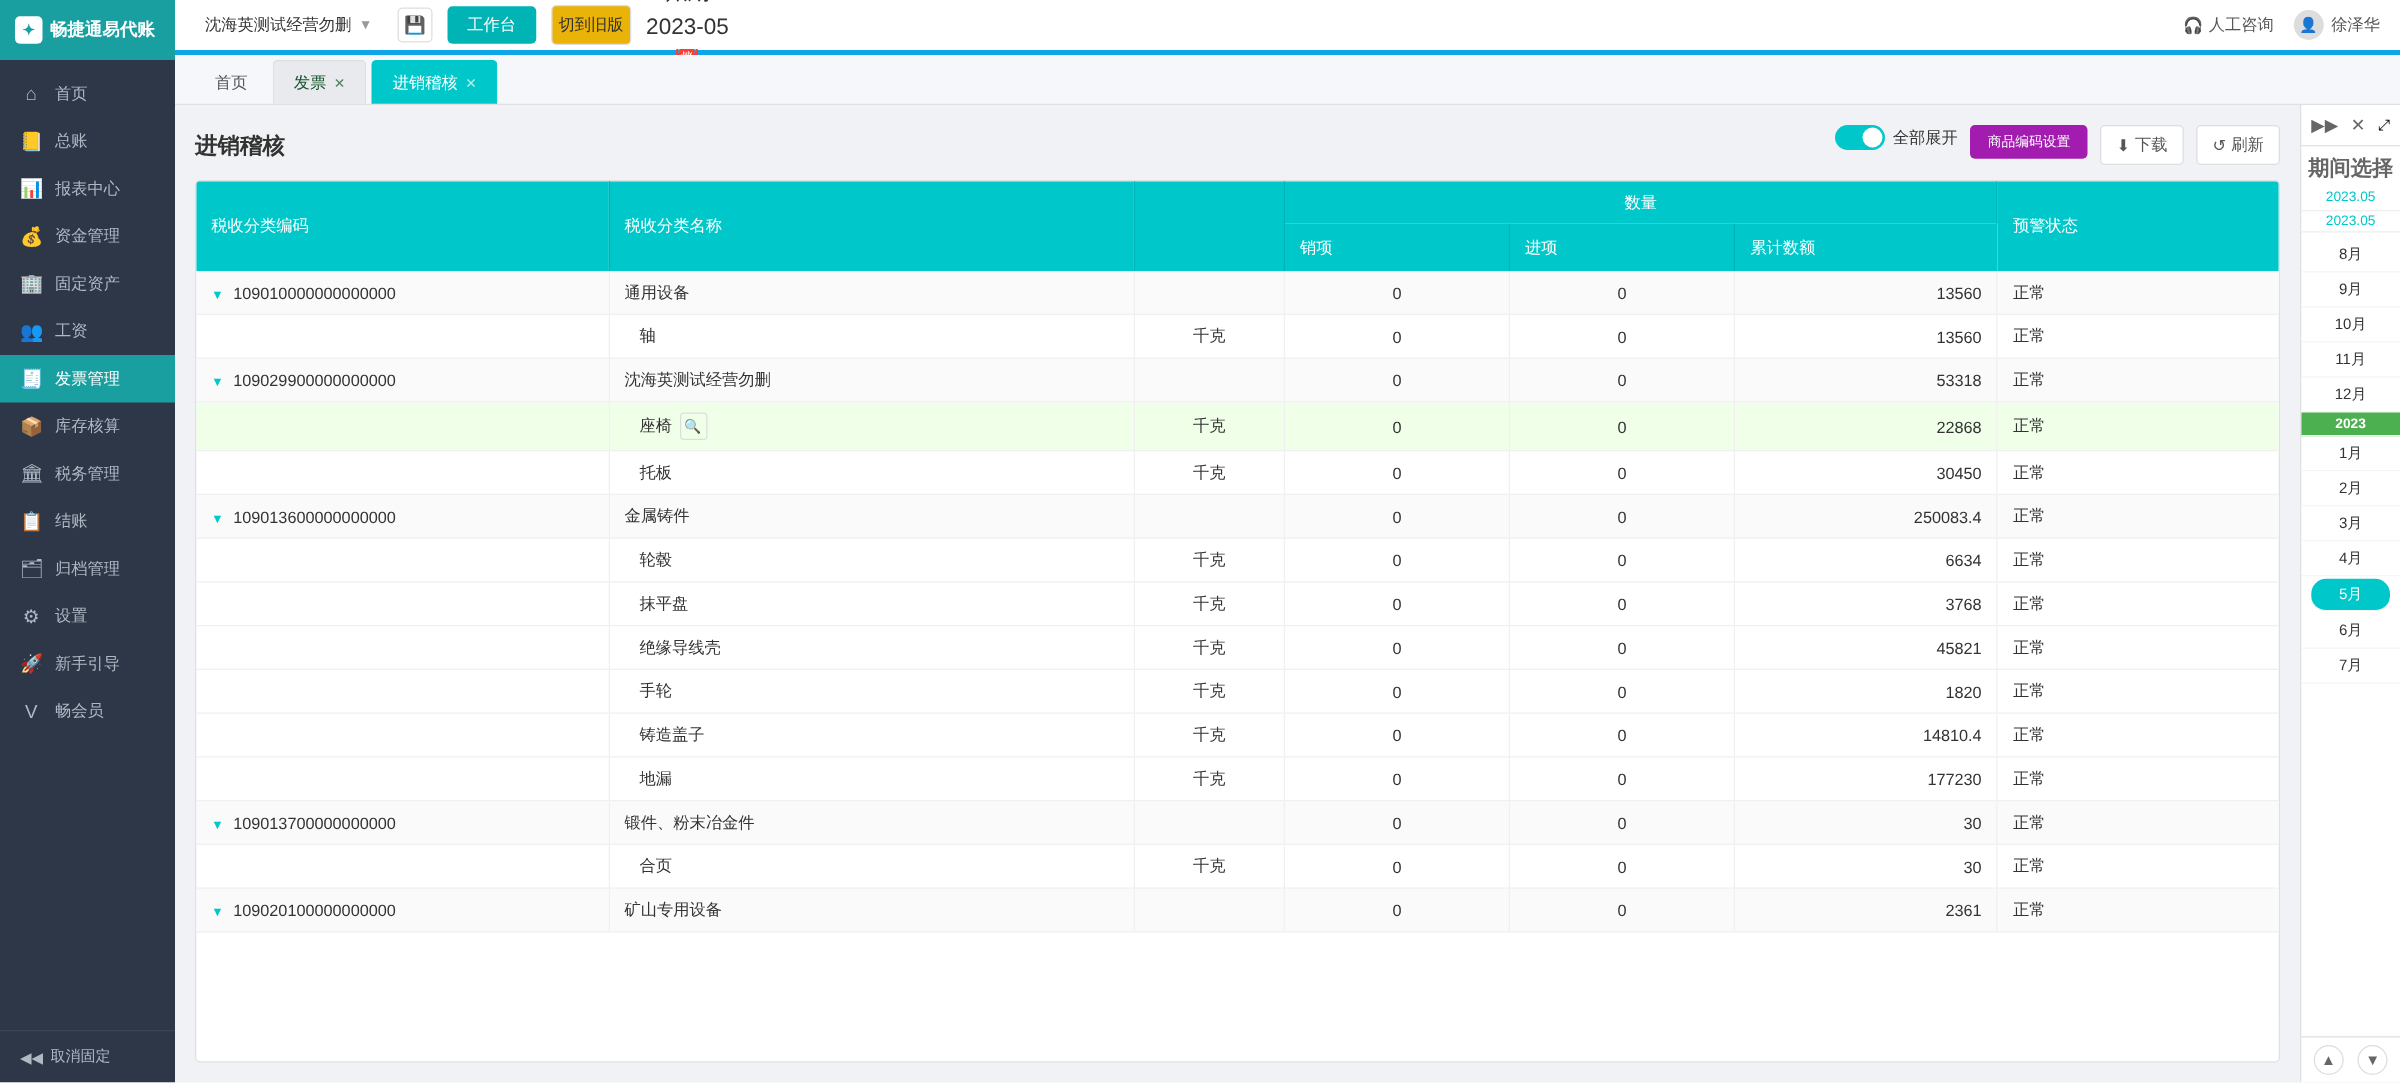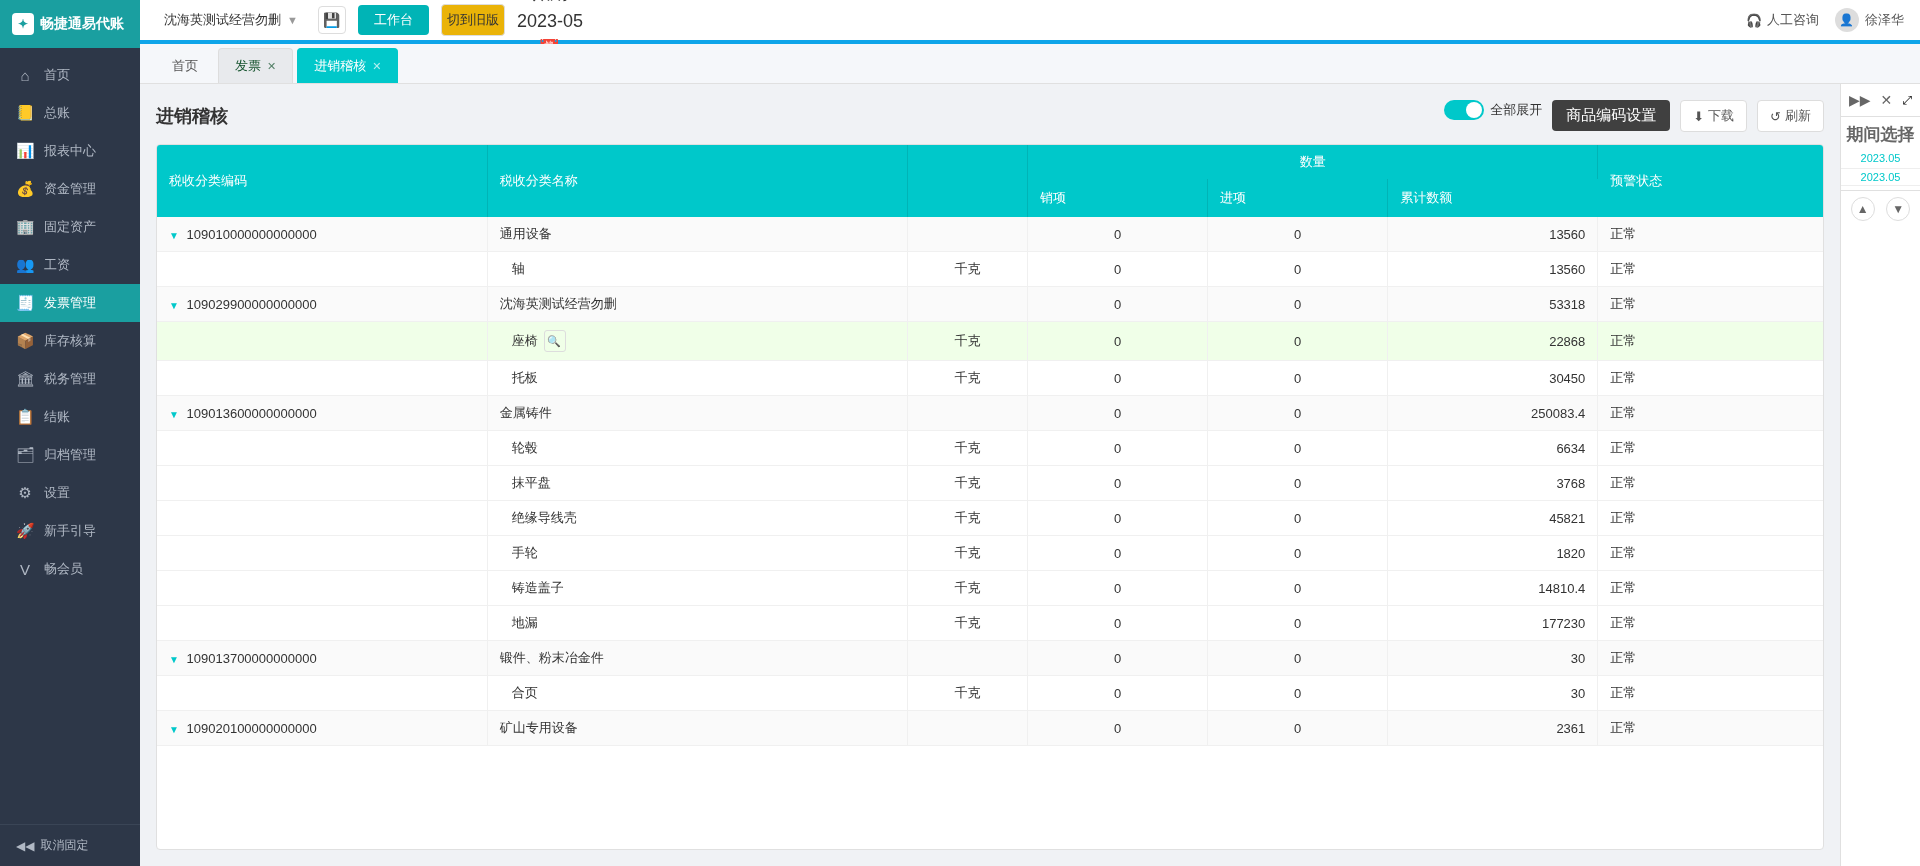--- a/index.html
+++ b/index.html
@@ -208,27 +208,27 @@
     }
     .toggle-switch::after {
       content: '';
       position: absolute;
       width: 16px; height: 16px;
       background: white;
       border-radius: 50%;
       top: 2px; right: 2px;
     }
     .btn-setting {
-      background: #404040;
+      background: #a21caf;
       color: white;
       border: none;
       padding: 6px 14px;
       border-radius: 4px;
       cursor: pointer;
-      font-size: 15px;
+      font-size: 11px;
     }
     .btn-download, .btn-refresh {
       background: white;
       color: #555;
       border: 1px solid #ddd;
       padding: 6px 12px;
       border-radius: 4px;
       cursor: pointer;
       font-size: 13px;
       display: flex;
@@ -675,19 +675,34 @@
 
     <div class="right-panel">
       <div class="right-panel-header">
         <span class="expand-btn">▶▶</span>
         <span class="close-btn">✕</span>
         <span>⤢</span>
       </div>
       <div class="period-label">期间选择</div>
       <div style="padding:4px 8px; font-size:11px; color:#00c8ca; text-align:center; border-bottom:1px solid #eee;">2023.05</div>
       <div style="padding:2px 8px; font-size:11px; color:#00c8ca; text-align:center; border-bottom:1px solid #eee; margin-bottom:4px;">2023.05</div>
+      <div class="period-list">
+        <div class="period-item">8月</div>
+        <div class="period-item">9月</div>
+        <div class="period-item">10月</div>
+        <div class="period-item">11月</div>
+        <div class="period-item">12月</div>
+        <div class="period-item year-label">2023</div>
+        <div class="period-item">1月</div>
+        <div class="period-item">2月</div>
+        <div class="period-item">3月</div>
+        <div class="period-item">4月</div>
+        <div class="period-item active">5月</div>
+        <div class="period-item">6月</div>
+        <div class="period-item">7月</div>
+      </div>
       <div class="period-nav">
         <div class="period-nav-btn">▲</div>
         <div class="period-nav-btn">▼</div>
       </div>
     </div>
   </div>
 </div>
 
 </body></html>

